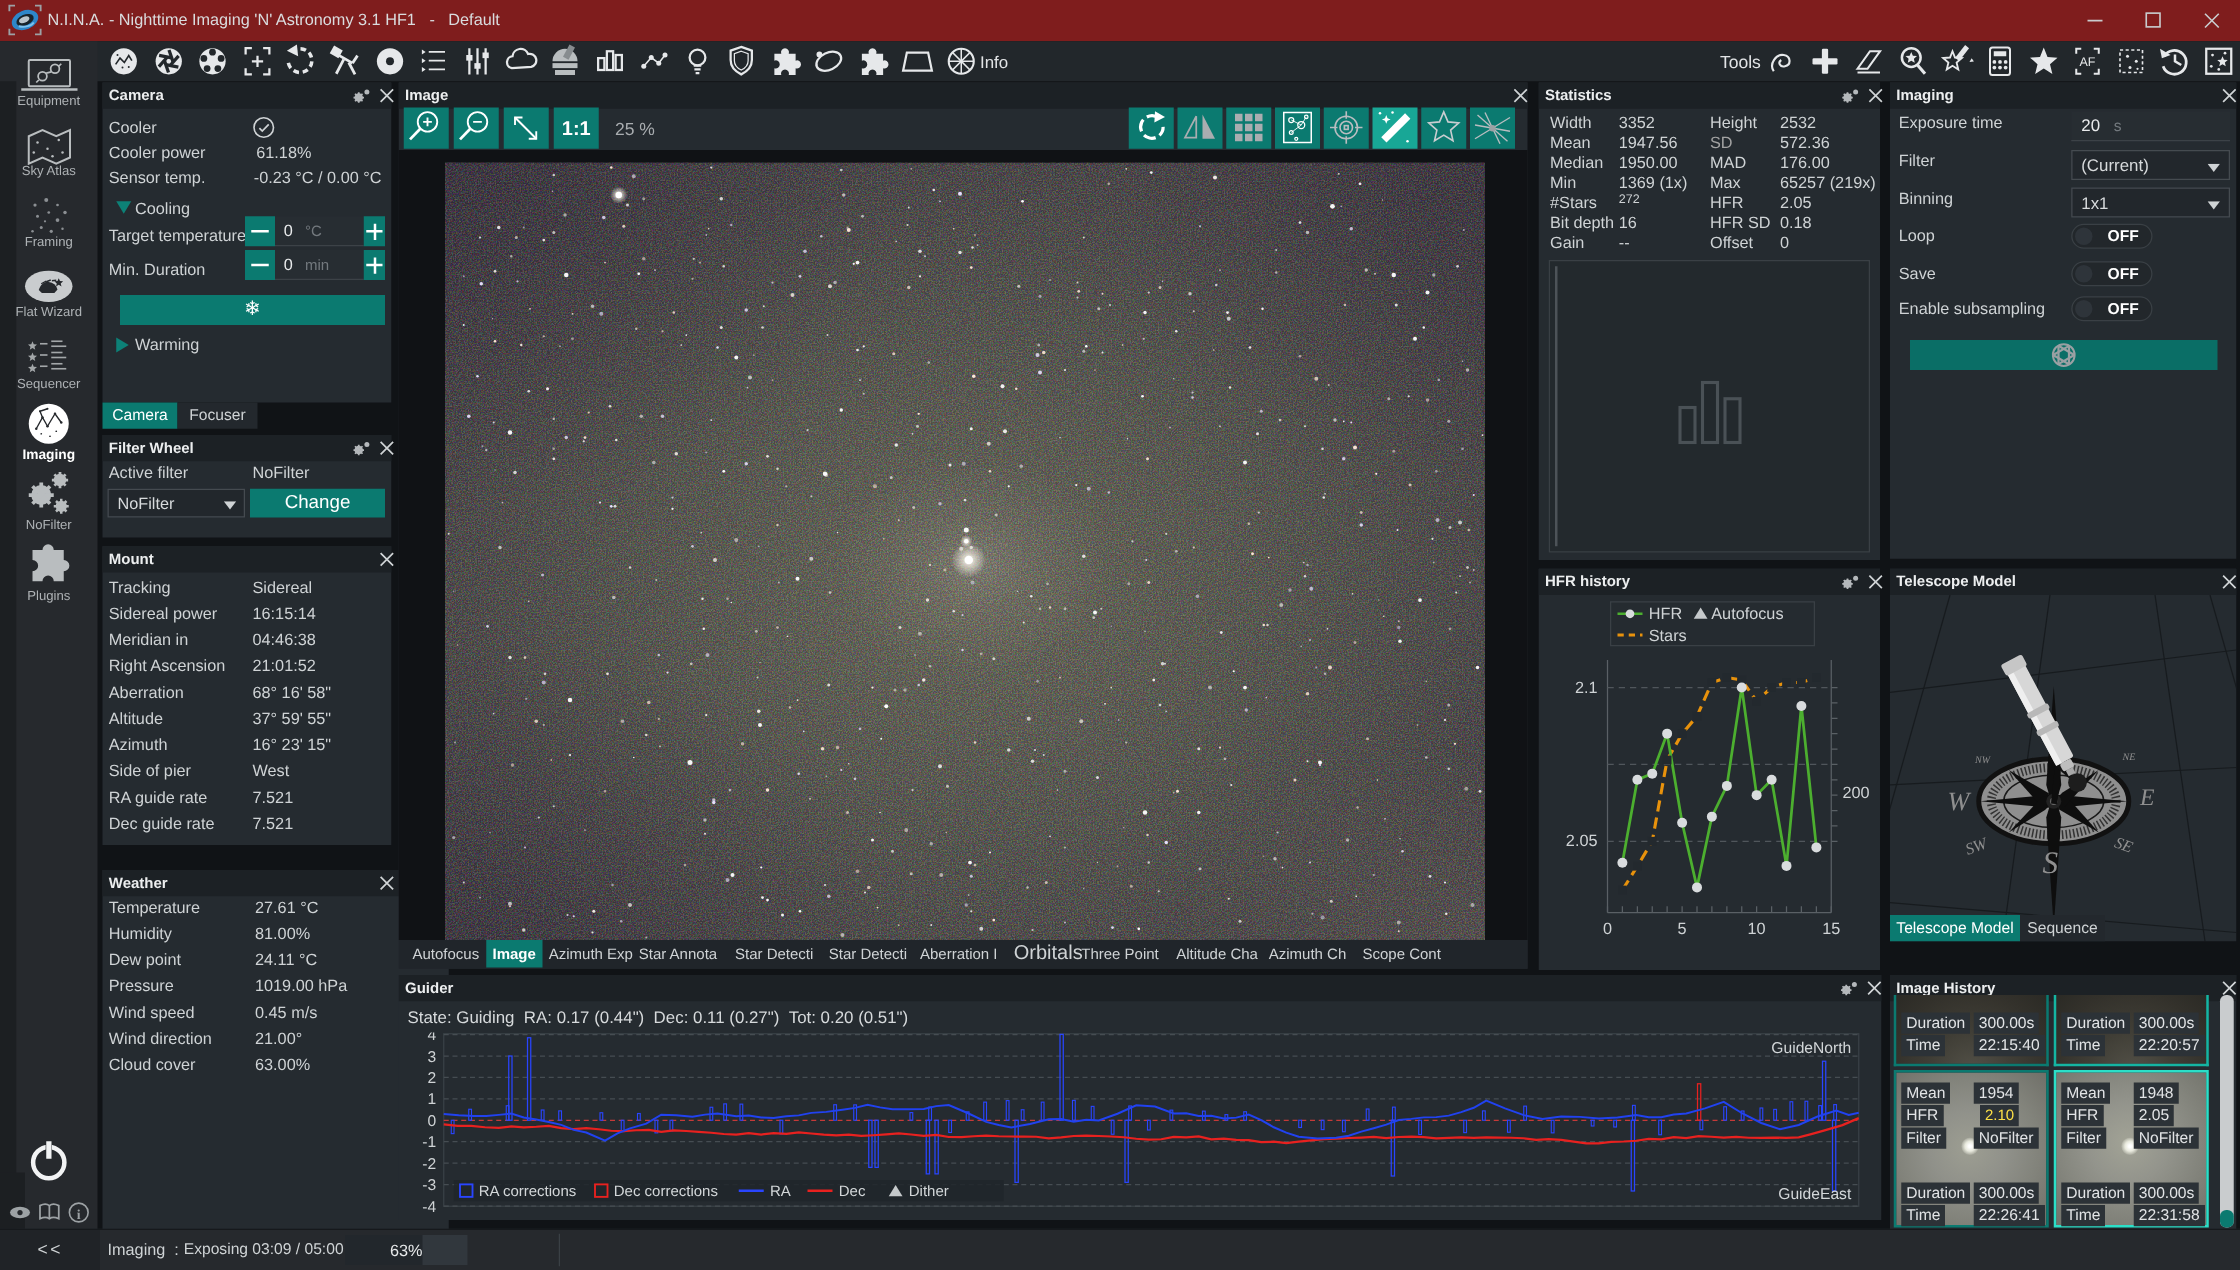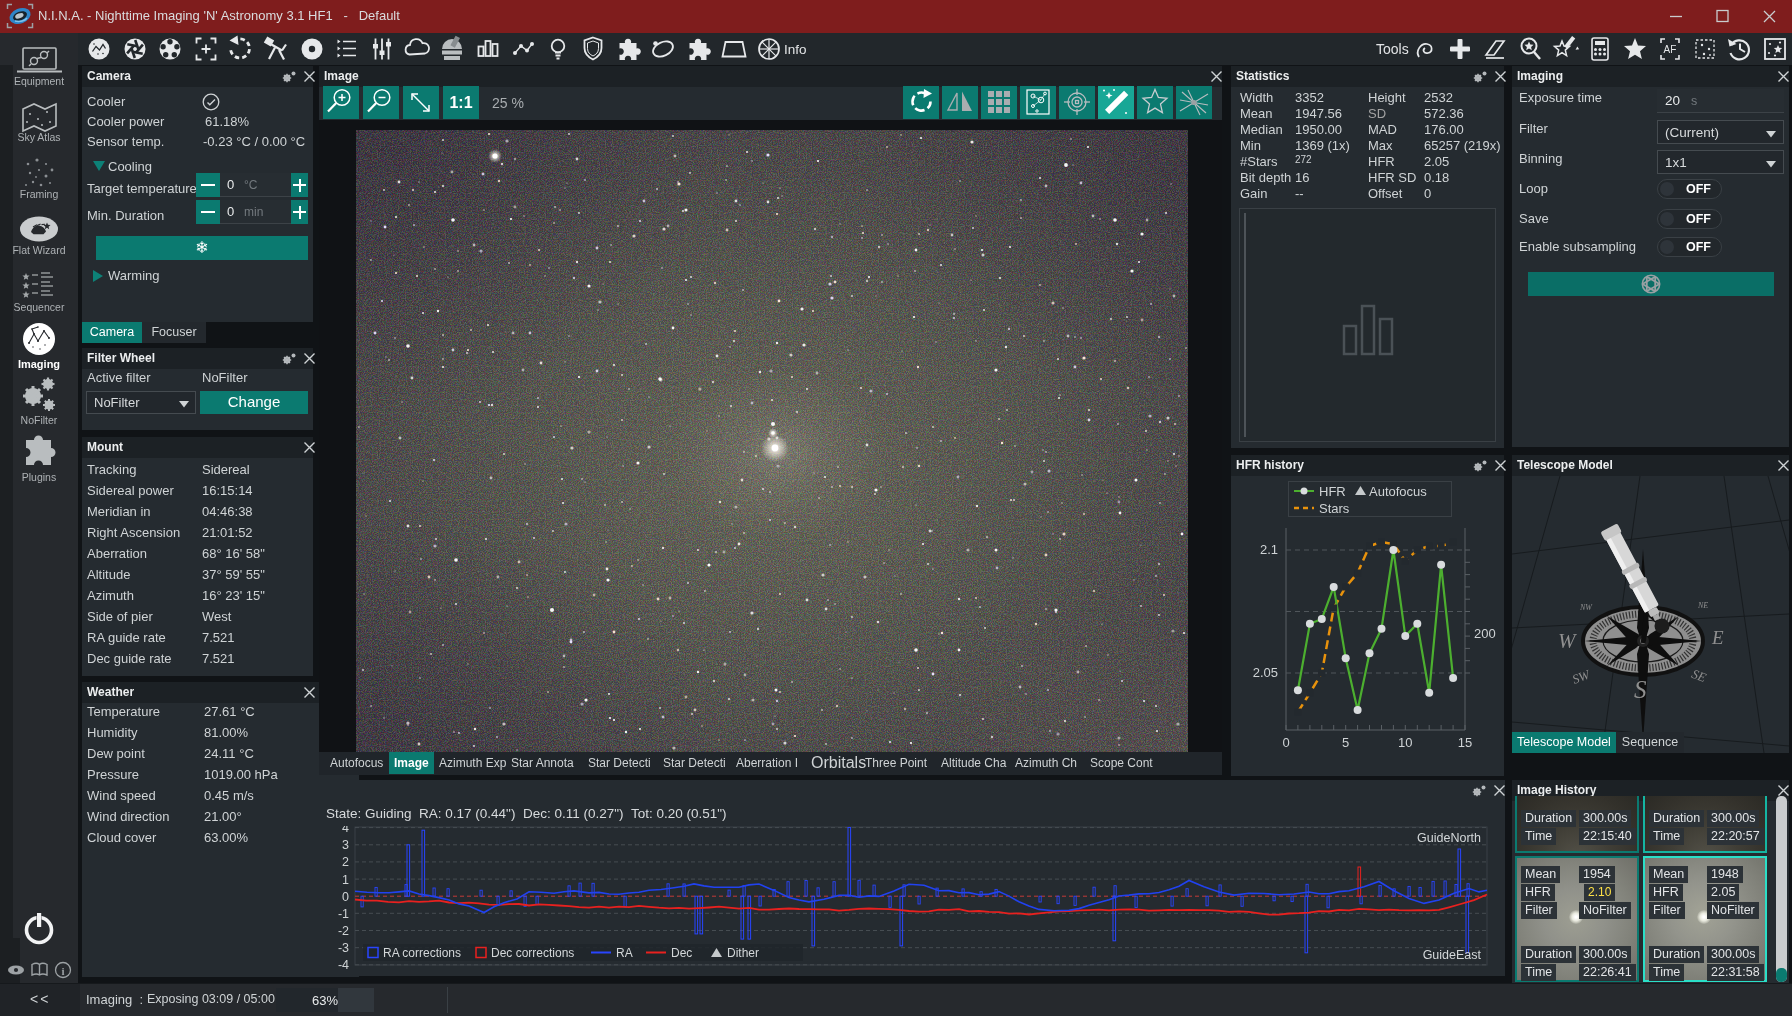--- a/index.html
+++ b/index.html
@@ -477,21 +477,21 @@
     <div class="row" style="left:120px;top:127px">37° 59' 55"</div>
     <div class="row" style="top:148px">Azimuth</div>
     <div class="row" style="left:120px;top:148px">16° 23' 15"</div>
     <div class="row" style="top:169px">Side of pier</div>
     <div class="row" style="left:120px;top:169px">West</div>
     <div class="row" style="top:190px">RA guide rate</div>
     <div class="row" style="left:120px;top:190px">7.521</div>
     <div class="row" style="top:211px">Dec guide rate</div>
     <div class="row" style="left:120px;top:211px">7.521</div>
 </div>
-<div class="panel" style="left:82px;top:682px;width:277px;height:295px">
+<div class="panel" style="left:82px;top:696px;width:277px;height:295px">
  <div class="phead">Weather<svg class="abs" style="left:221px;top:4px" width="13" height="13" viewBox="0 0 13 13">
         <path d="M1.5 1.5 L11.5 11.5 M11.5 1.5 L1.5 11.5" stroke="#cfd3d5" stroke-width="1.4"></path>
       </svg></div>
     <div class="row" style="top:19px">Temperature</div>
     <div class="row" style="left:122px;top:19px">27.61 °C</div>
     <div class="row" style="top:40px">Humidity</div>
     <div class="row" style="left:122px;top:40px">81.00%</div>
     <div class="row" style="top:61px">Dew point</div>
     <div class="row" style="left:122px;top:61px">24.11 °C</div>
     <div class="row" style="top:82px">Pressure</div>
@@ -1253,20 +1253,21 @@
       <div class="abs" style="left:344px;top:0;height:22px;color:#cfd3d5;font-size:12px;line-height:22px;white-space:nowrap">Star Detecti</div>
       <div class="abs" style="left:417px;top:0;height:22px;color:#cfd3d5;font-size:12px;line-height:22px;white-space:nowrap">Aberration I</div>
       <div class="abs" style="left:492px;top:0;height:40px;color:#cfd3d5;font-size:16px;line-height:22px;white-space:nowrap">Orbitals</div>
       <div class="abs" style="left:546px;top:0;height:22px;color:#cfd3d5;font-size:12px;line-height:22px;white-space:nowrap">Three Point</div>
       <div class="abs" style="left:622px;top:0;height:22px;color:#cfd3d5;font-size:12px;line-height:22px;white-space:nowrap">Altitude Cha</div>
       <div class="abs" style="left:696px;top:0;height:22px;color:#cfd3d5;font-size:12px;line-height:22px;white-space:nowrap">Azimuth Ch</div>
       <div class="abs" style="left:771px;top:0;height:22px;color:#cfd3d5;font-size:12px;line-height:22px;white-space:nowrap">Scope Cont</div>
     </div>
 </div>
 <div class="panel" style="left:319px;top:780px;width:1186px;height:196px">
+ <div class="phead">Guider</div>
  <svg class="abs" style="left:1152px;top:4px" width="16" height="14" viewBox="0 0 16 14">
       <g fill="#b4b8bb">
         <circle cx="6" cy="8" r="3.4"></circle>
         <circle cx="6" cy="8" r="1.4" fill="#1c2125"></circle>
       </g>
       <g stroke="#b4b8bb" stroke-width="1.4">
         <line x1="6" y1="3.8" x2="6" y2="12.2"></line>
         <line x1="1.8" y1="8" x2="10.2" y2="8"></line>
         <line x1="3" y1="5" x2="9" y2="11"></line>
         <line x1="9" y1="5" x2="3" y2="11"></line>

